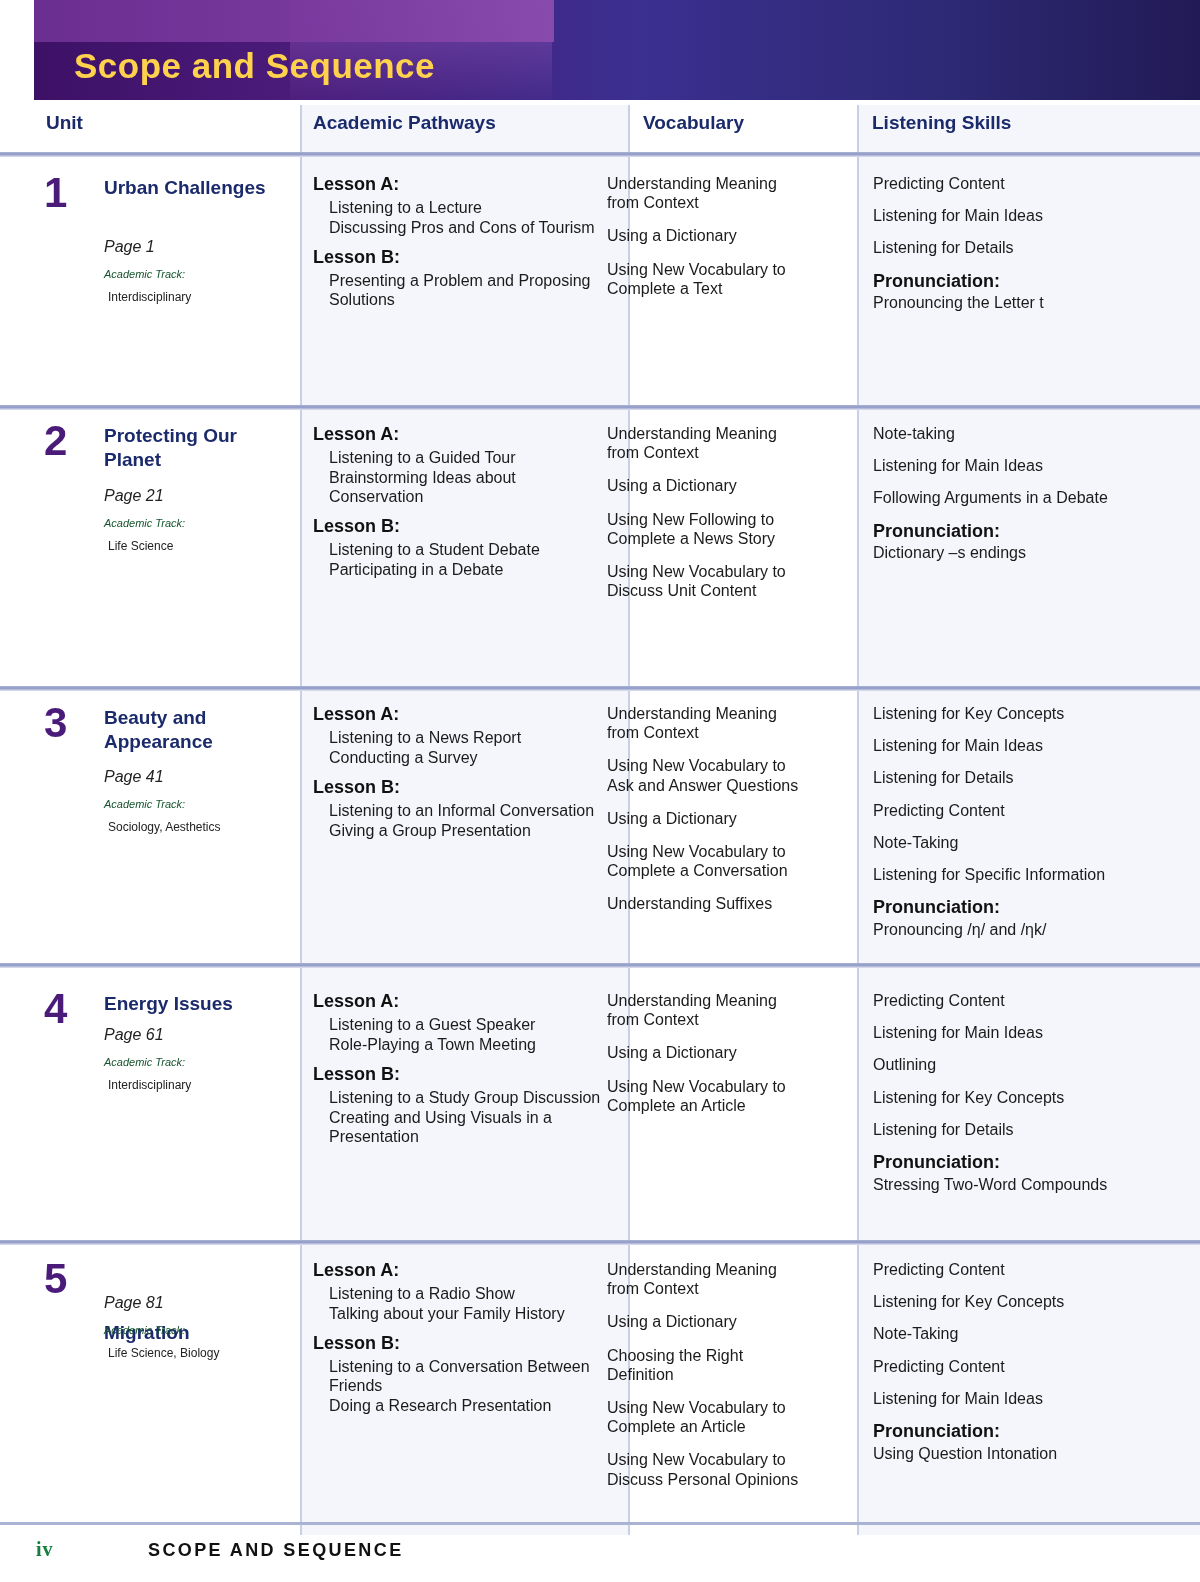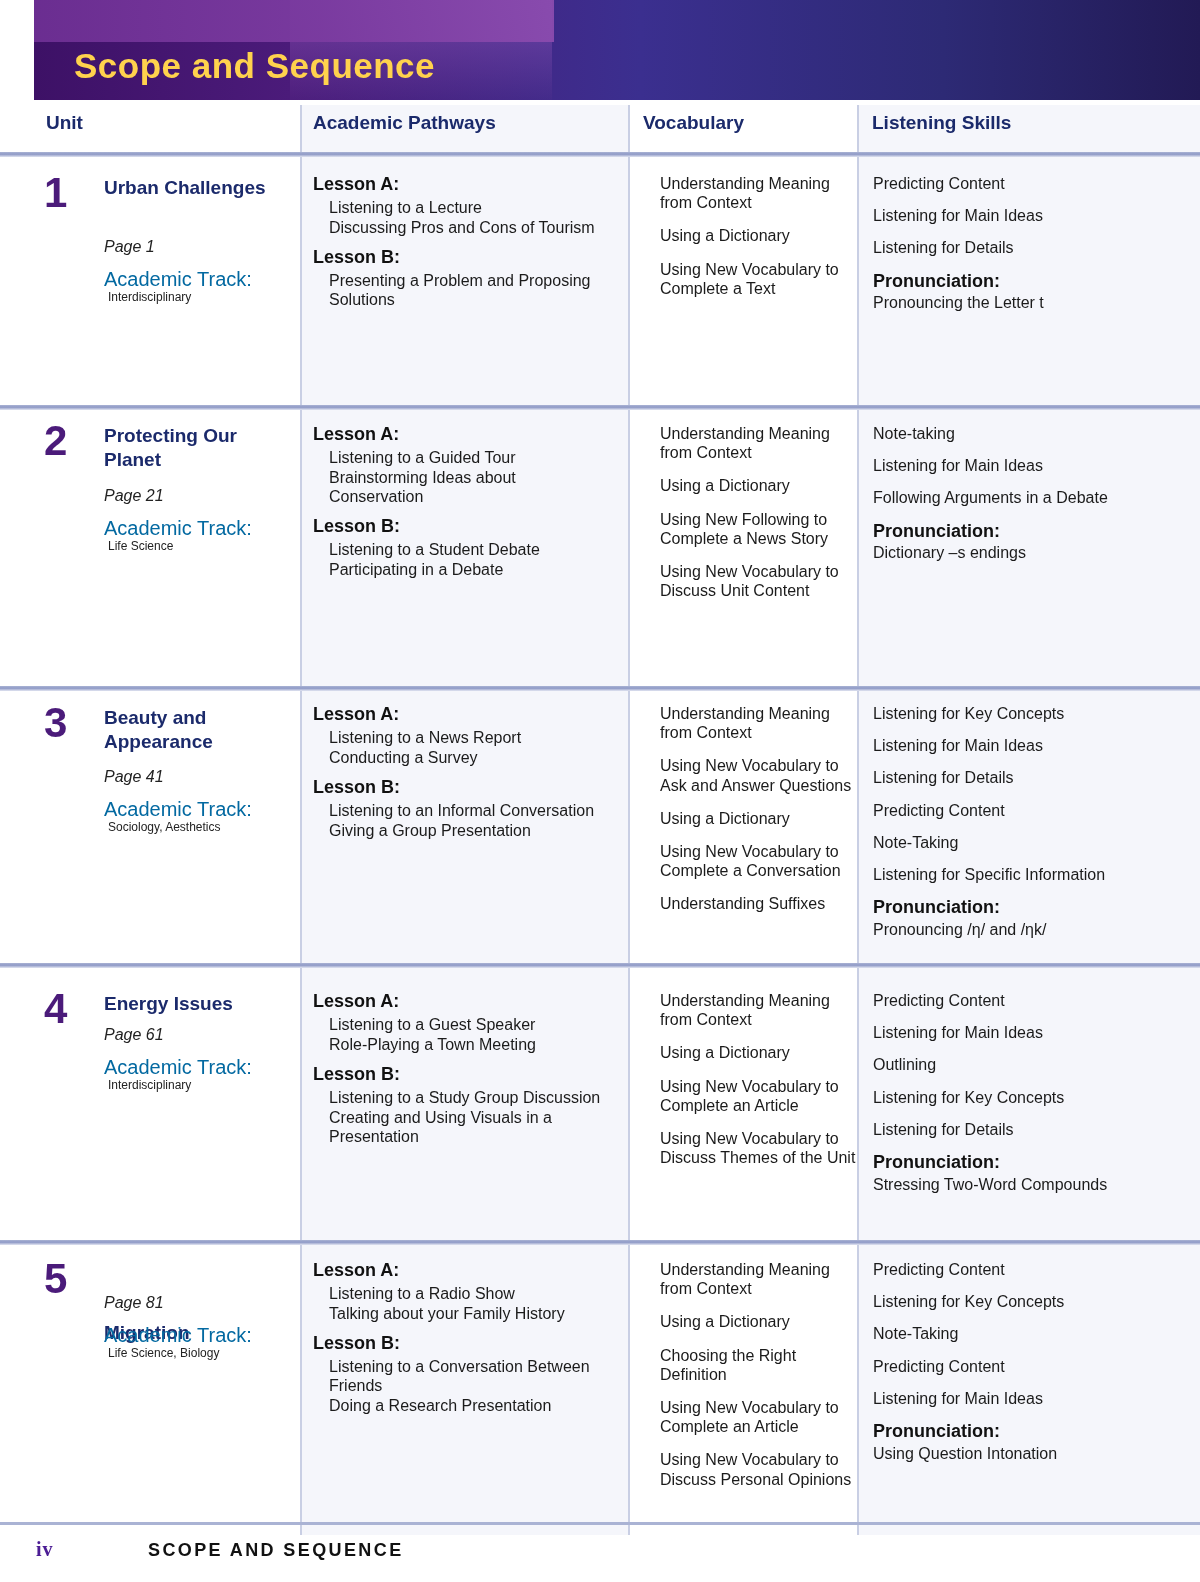--- a/index.html
+++ b/index.html
@@ -137,40 +137,41 @@
   .unit-page {
     position: absolute;
     left: 104px;
     font-size: 16px;
     font-style: italic;
     color: #222;
   }
   .unit-track-label {
     position: absolute;
     left: 104px;
-    font-size: 20px;
-    color: #0369a1;
+    font-size: 11px;
+    color: #14532d;
+    font-style: italic;
   }
   .unit-track-value {
     position: absolute;
     left: 108px;
     width: 190px;
     font-size: 12px;
     color: #222;
     line-height: 1.25;
   }
 
   .cell {
     position: absolute;
     font-size: 16px;
     line-height: 1.2;
     color: #1b1b1b;
   }
   .cell-path { left: 313px; width: 300px; }
-  .cell-vocab { left: 660px; width: 200px; }
+  .cell-vocab { left: 607px; width: 200px; }
   .cell-listen { left: 873px; width: 300px; }
 
   .lesson-label {
     font-size: 18px;
     font-weight: bold;
     color: #111;
     margin-top: 10px;
     margin-bottom: 2px;
   }
   .lesson-label:first-child { margin-top: 0; }
@@ -196,21 +197,21 @@
     background: #aab3d4;
   }
   .folio {
     position: absolute;
     left: 36px;
     top: 1538px;
     font-family: "Liberation Serif", serif;
     font-size: 20px;
     font-weight: bold;
     letter-spacing: 1px;
-    color: #4c1d95;
+    color: #15803d;
   }
   .footer-title {
     position: absolute;
     left: 148px;
     top: 1540px;
     font-size: 18px;
     font-weight: bold;
     letter-spacing: 2.4px;
     color: #111;
   }
@@ -353,21 +354,20 @@
     <div class="lesson-item">Role-Playing a Town Meeting</div>
     <div class="lesson-label">Lesson B:</div>
     <div class="lesson-item">Listening to a Study Group Discussion</div>
     <div class="lesson-item">Creating and Using Visuals in a Presentation</div>
   </div>
 
   <div class="cell cell-vocab" style="top:991px">
     <div class="vocab-item">Understanding Meaning from Context</div>
     <div class="vocab-item">Using a Dictionary</div>
     <div class="vocab-item">Using New Vocabulary to Complete an Article</div>
-    <div class="vocab-item">Using New Vocabulary to Discuss Themes of the Unit</div>
   </div>
 
   <div class="cell cell-listen" style="top:991px">
     <div class="listen-item">Predicting Content</div>
     <div class="listen-item">Listening for Main Ideas</div>
     <div class="listen-item">Outlining</div>
     <div class="listen-item">Listening for Key Concepts</div>
     <div class="listen-item">Listening for Details</div>
     <div class="pron-label">Pronunciation:</div>
     <div class="pron-text">Stressing Two-Word Compounds</div>

